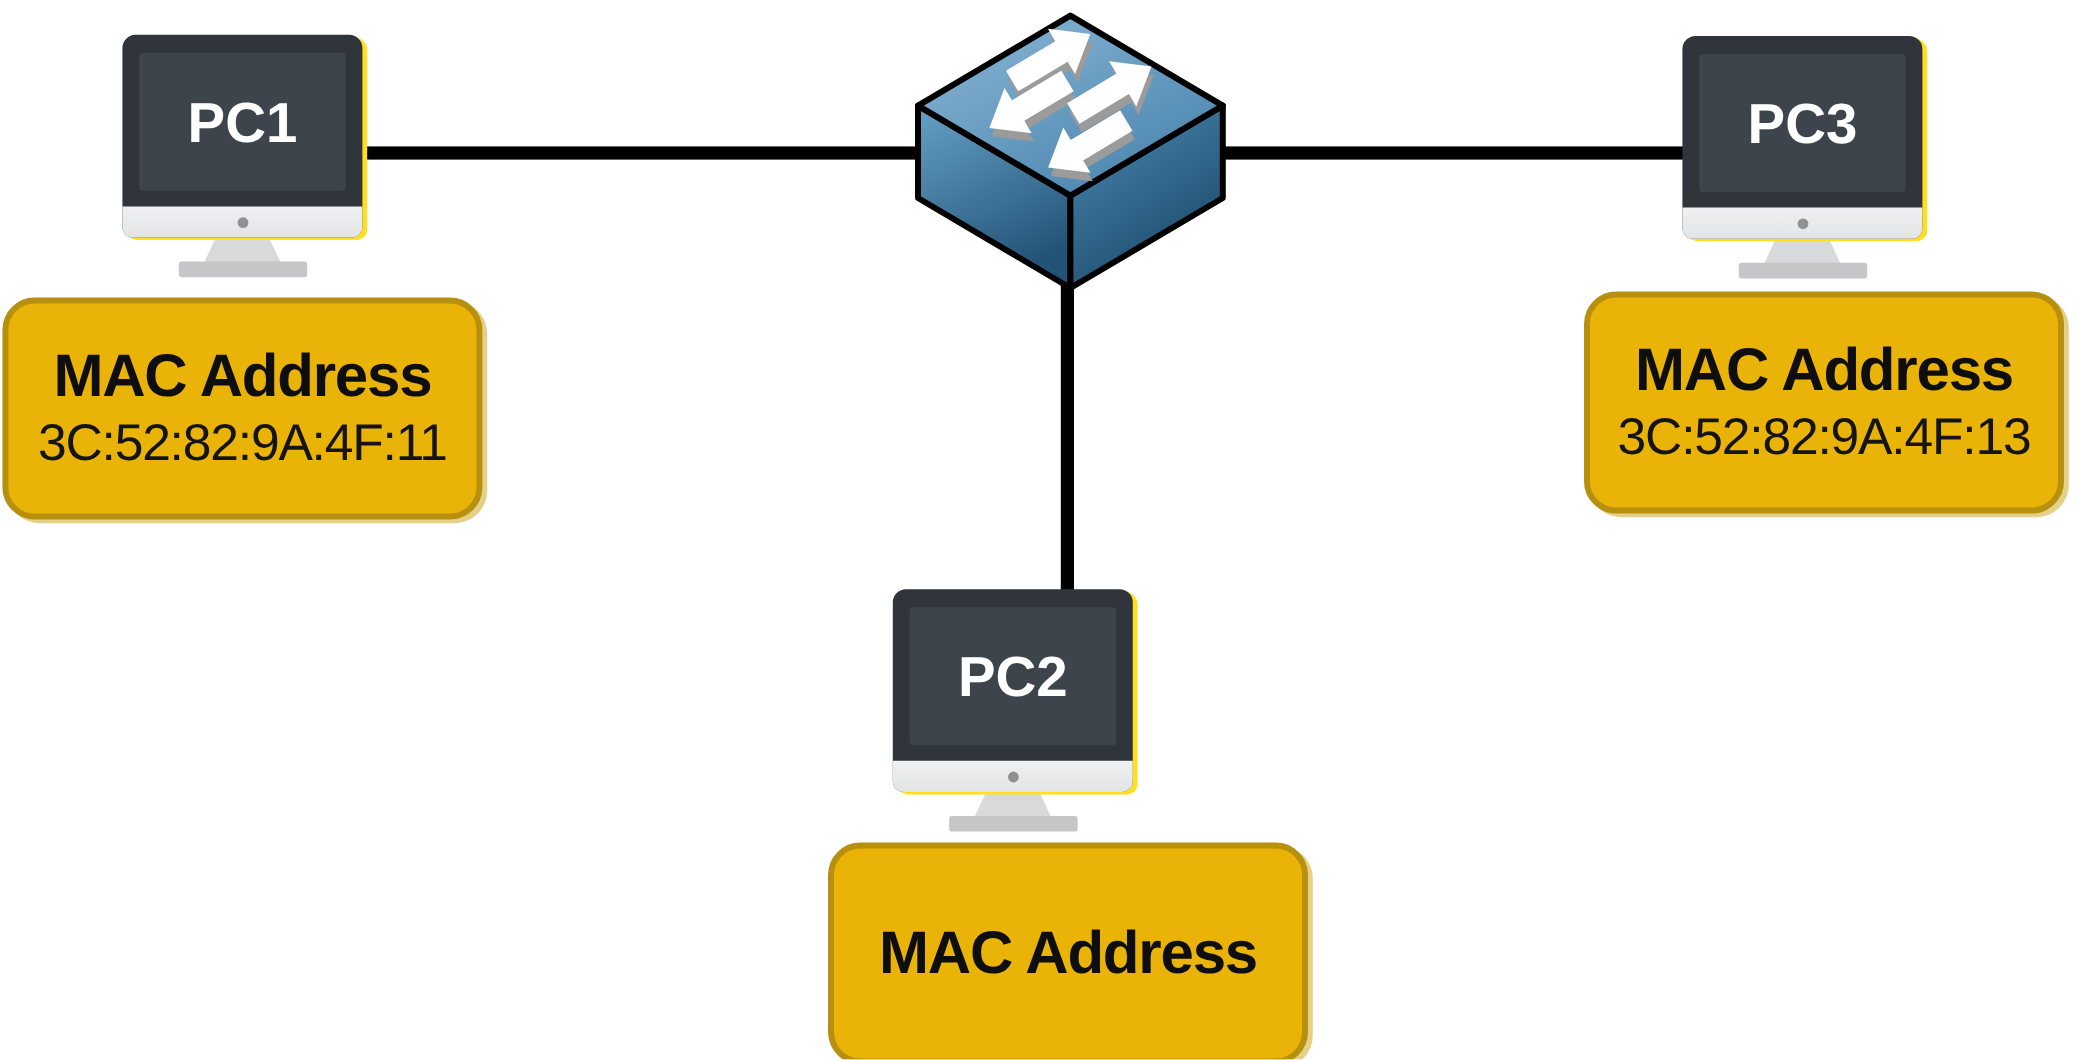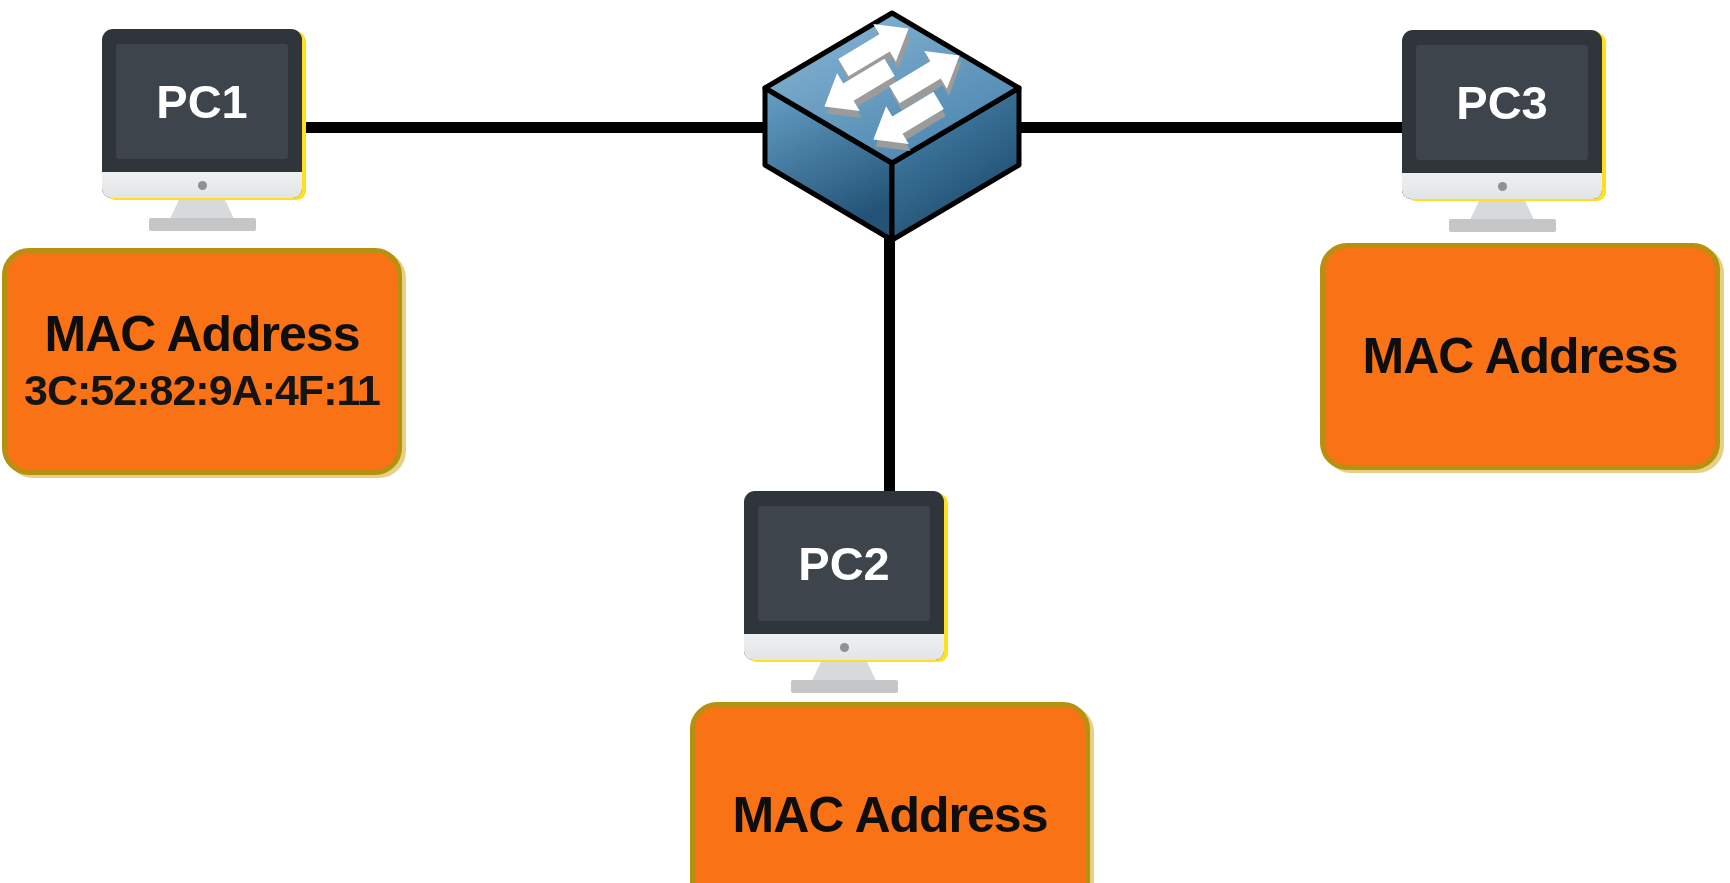--- a/index.html
+++ b/index.html
@@ -39,30 +39,30 @@
     background:#D7D9DB;
     clip-path:polygon(16% 0,84% 0,100% 100%,0 100%);
   }
   .pc .base{
     position:absolute;left:50%;top:189px;width:107px;height:13px;margin-left:-53.5px;
     background:#C4C6C8;border-radius:2px;
   }
 
   
   .mac-box{
-    position:absolute;width:400px;height:227px;box-sizing:border-box;
-    background:#f97316;border:5px solid #B8900F;border-radius:27px;
+    position:absolute;width:400px;height:185px;box-sizing:border-box;
+    background:#eab308;border:5px solid #B8900F;border-radius:27px;
     display:flex;flex-direction:column;align-items:center;justify-content:center;
     box-shadow:4px 3px 0 0 rgba(205,170,35,0.55);
   }
   .mac-heading{
     font-size:50px;font-weight:700;color:#0E0E0E;letter-spacing:-1px;line-height:1.1;
   }
   .mac-value{
-    font-size:43px;font-weight:700;color:#141414;letter-spacing:-1px;line-height:1.15;margin-top:4px;
+    font-size:43px;font-weight:400;color:#141414;letter-spacing:-1px;line-height:1.15;margin-top:4px;
   }
 
   
   .switch-svg{position:absolute;left:757px;top:5px;}
 </style>
 </head>
 <body>
 
 <div id="stage">
 
@@ -151,15 +151,16 @@
     <div class="mac-heading">MAC Address</div>
     <div class="mac-value">3C:52:82:9A:4F:11</div>
   </div>
 
   <div class="mac-box" style="left:690px;top:702px;">
     <div class="mac-heading">MAC Address</div>
   </div>
 
   <div class="mac-box" style="left:1320px;top:243px;">
     <div class="mac-heading">MAC Address</div>
+    <div class="mac-value">3C:52:82:9A:4F:13</div>
   </div>
 
 </div>
 
 </body></html>

